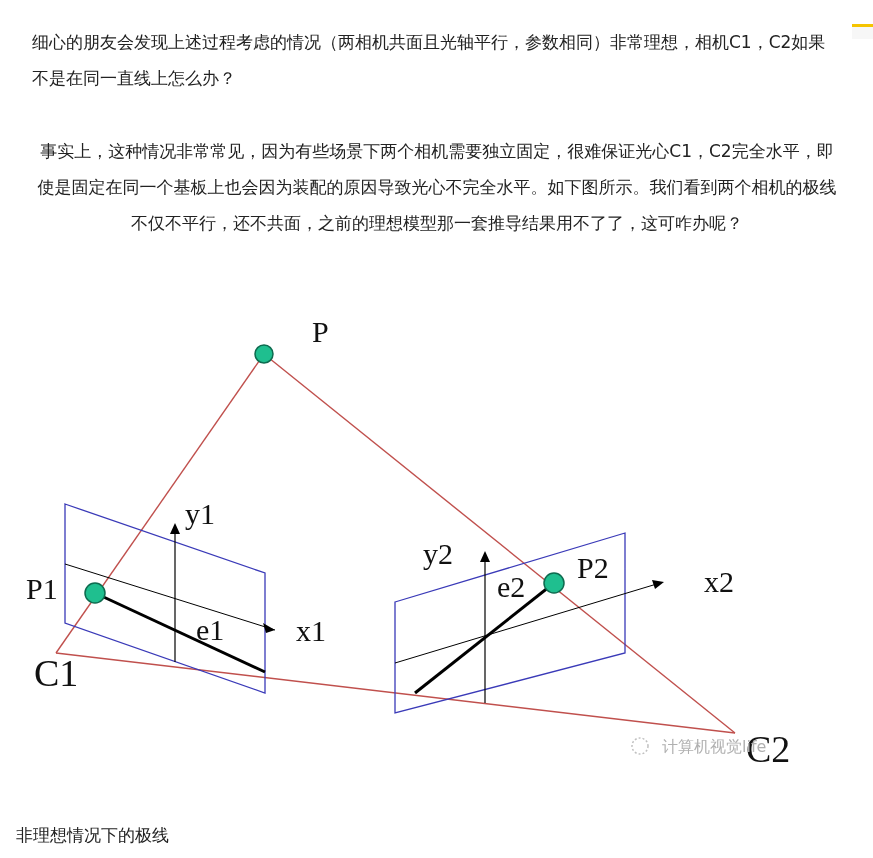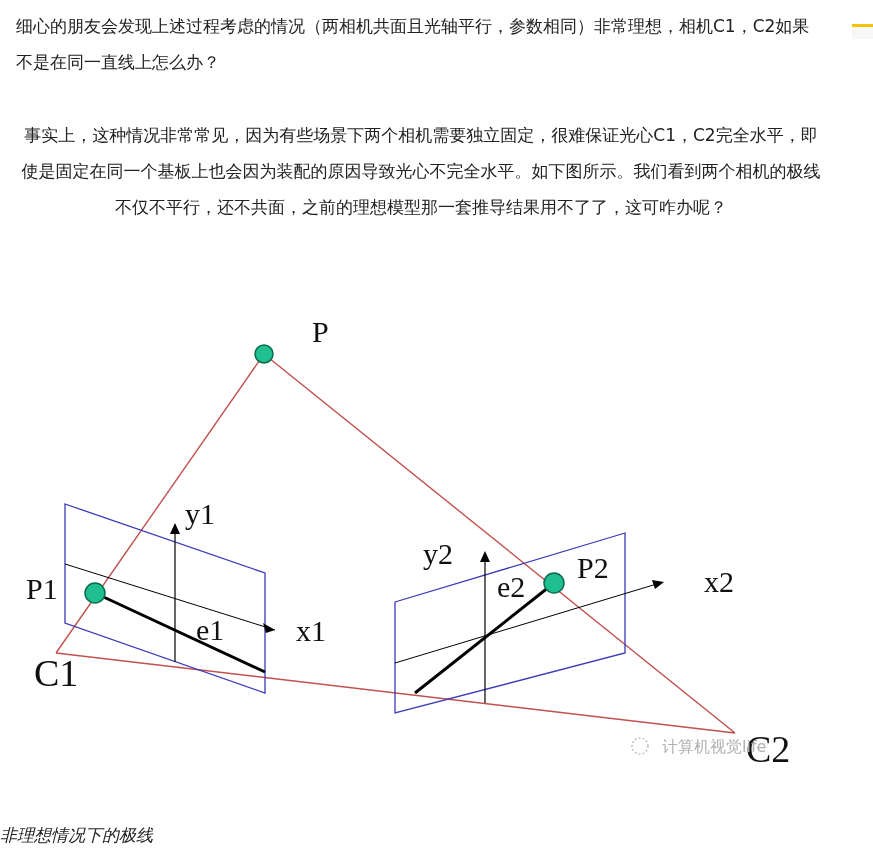--- a/index.html
+++ b/index.html
@@ -1,21 +1,21 @@
 <!DOCTYPE html>
 <html><head>
 <meta charset="utf-8">
 <style>
   html, body { margin: 0; padding: 0; background: #ffffff; }
   body { width: 873px; height: 858px; position: relative; overflow: hidden;
          font-family: "DejaVu Sans", "Liberation Sans", sans-serif; color: #222; }
-  .para { position: absolute; left: 16px; width: 810px; font-size: 17px; line-height: 36px; margin: 0; }
+  .para { position: absolute; left: 16px; width: 810px; font-size: 17px; line-height: 36px; margin: 16px; }
   #p1 { top: 8px; }
   #p2 { top: 117px; text-align: center; }
-  #caption { position: absolute; left: 0; top: 820px; font-size: 17px; line-height: 30px; font-style: italic; }
+  #caption { position: absolute; left: 16px; top: 820px; font-size: 17px; line-height: 30px; }
   .accent-bar { position: absolute; left: 852px; top: 24px; width: 21px; height: 3px; background: #f5c400; }
   .accent-pad { position: absolute; left: 852px; top: 27px; width: 21px; height: 12px; background: #f7f7f7; }
   #figure { position: absolute; left: 0; top: 290px; width: 873px; height: 520px; }
   .lbl { font-family: "Liberation Serif", "DejaVu Serif", serif; font-size: 30px; fill: #111; }
   .wm { font-family: "DejaVu Sans", sans-serif; font-size: 16px; fill: #b0b0b0; }
 </style>
 </head>
 <body>
 
 <p id="p1" class="para">细心的朋友会发现上述过程考虑的情况（两相机共面且光轴平行，参数相同）非常理想，相机C1，C2如果不是在同一直线上怎么办？</p>

